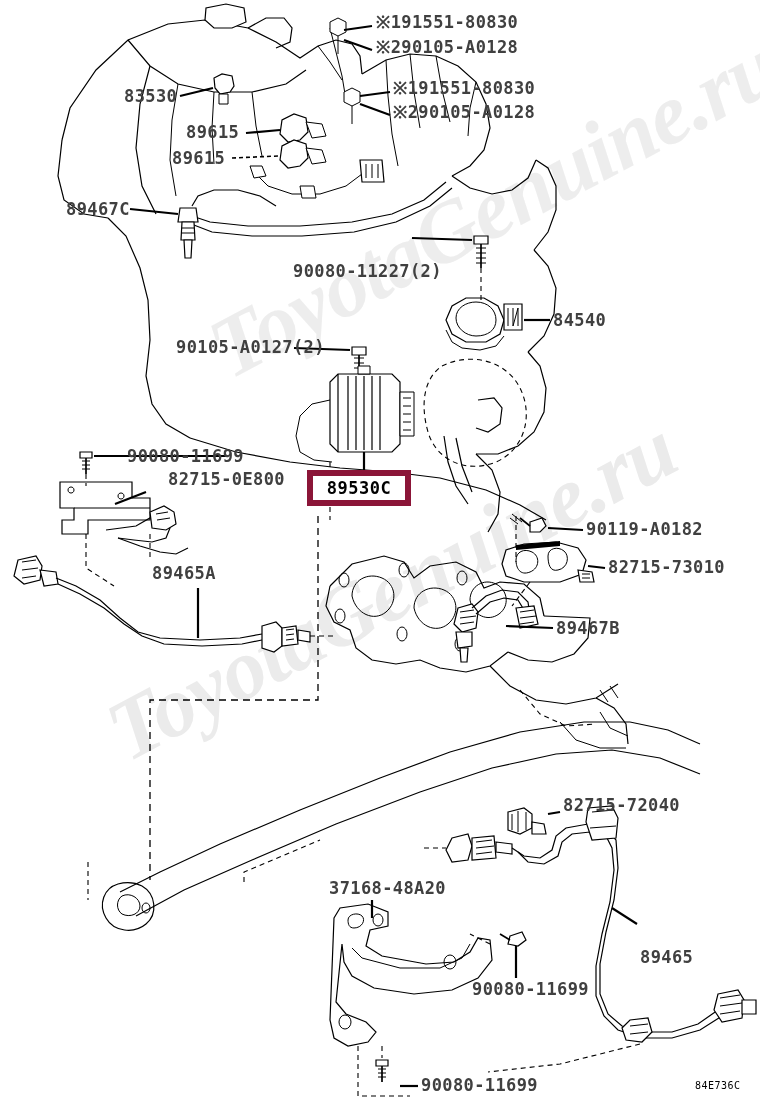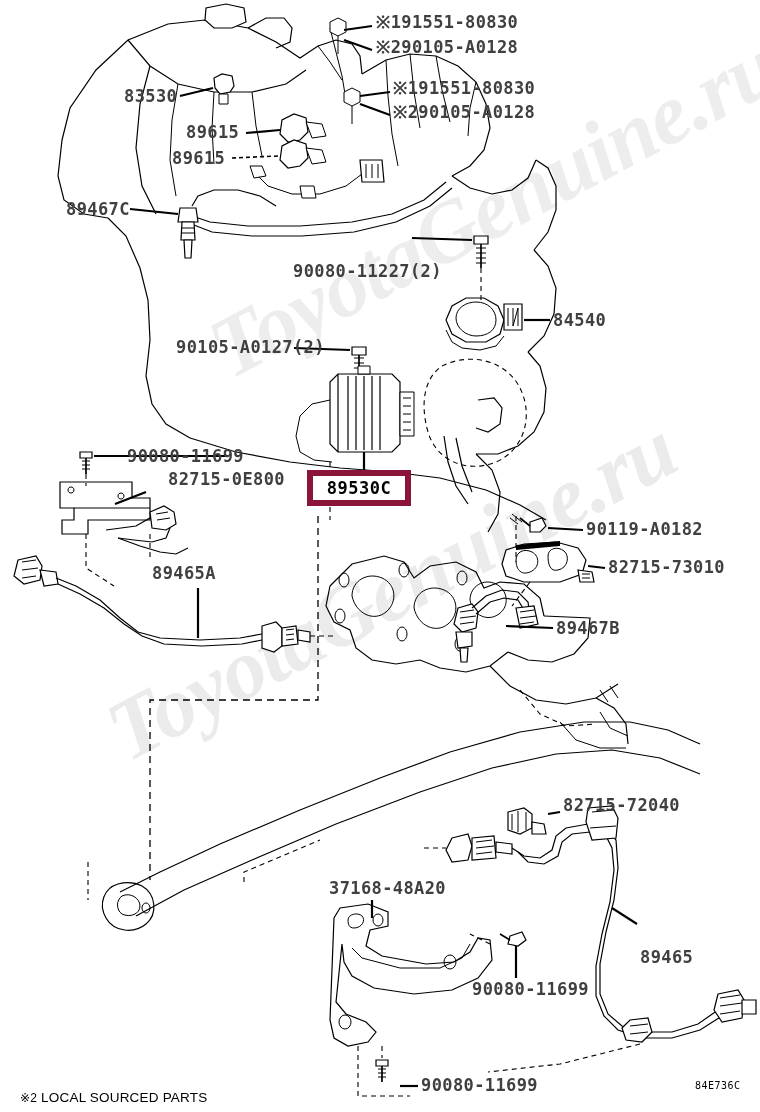--- a/index.html
+++ b/index.html
@@ -421,20 +421,16 @@
   <div class="lbl" style="left:563px;top:797px;">82715-72040</div>
   <div class="lbl" style="left:640px;top:921px;margin-top:28px;">89465</div>
   <div class="lbl" style="left:329px;top:880px;">37168-48A20</div>
   <div class="lbl" style="left:472px;top:981px;">90080-11699</div>
   <div class="lbl" style="left:421px;top:1077px;">90080-11699</div>
 
   <div id="hl-box" style="left:307px;top:470px;width:104px;height:36px;">
     <span class="lbl-in">89530C</span>
   </div>
 
-  <div class="note" style="left:20px;top:1089px;">
-    <span class="mk">※2</span>
-    <span>LOCAL SOURCED PARTS</span>
-  </div>
 
   <div class="code" style="left:695px;top:1080px;">84E736C</div>
 
 </div>
 
 </body></html>

